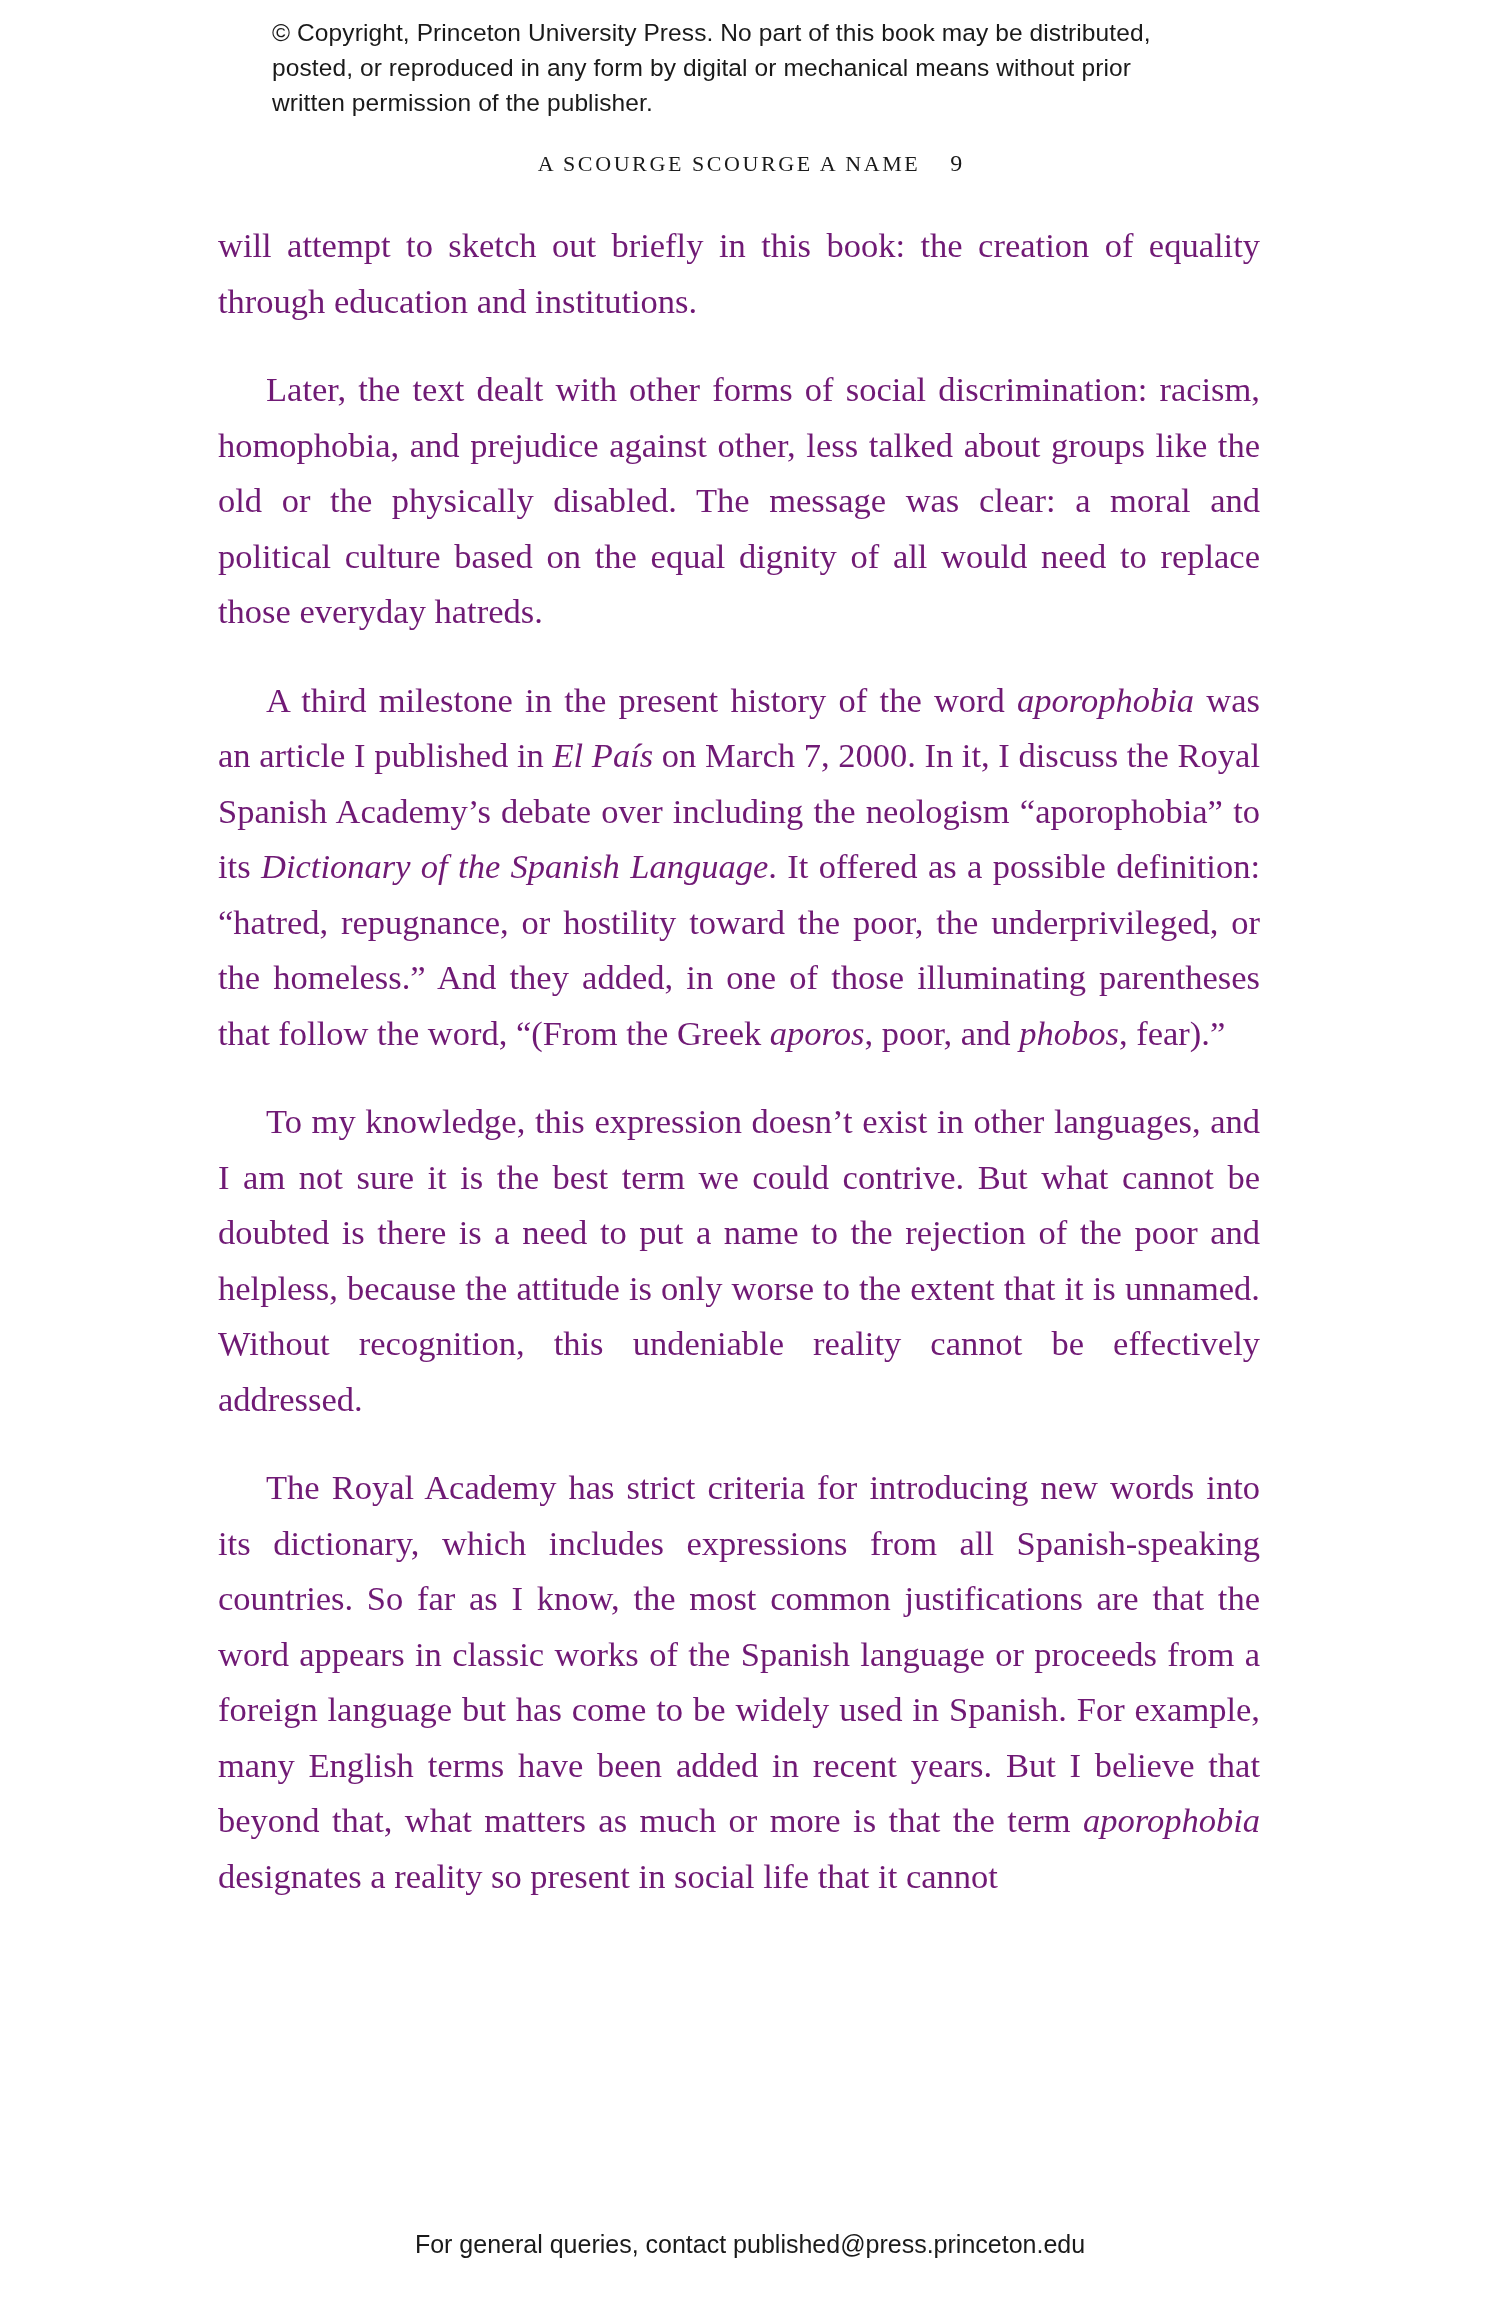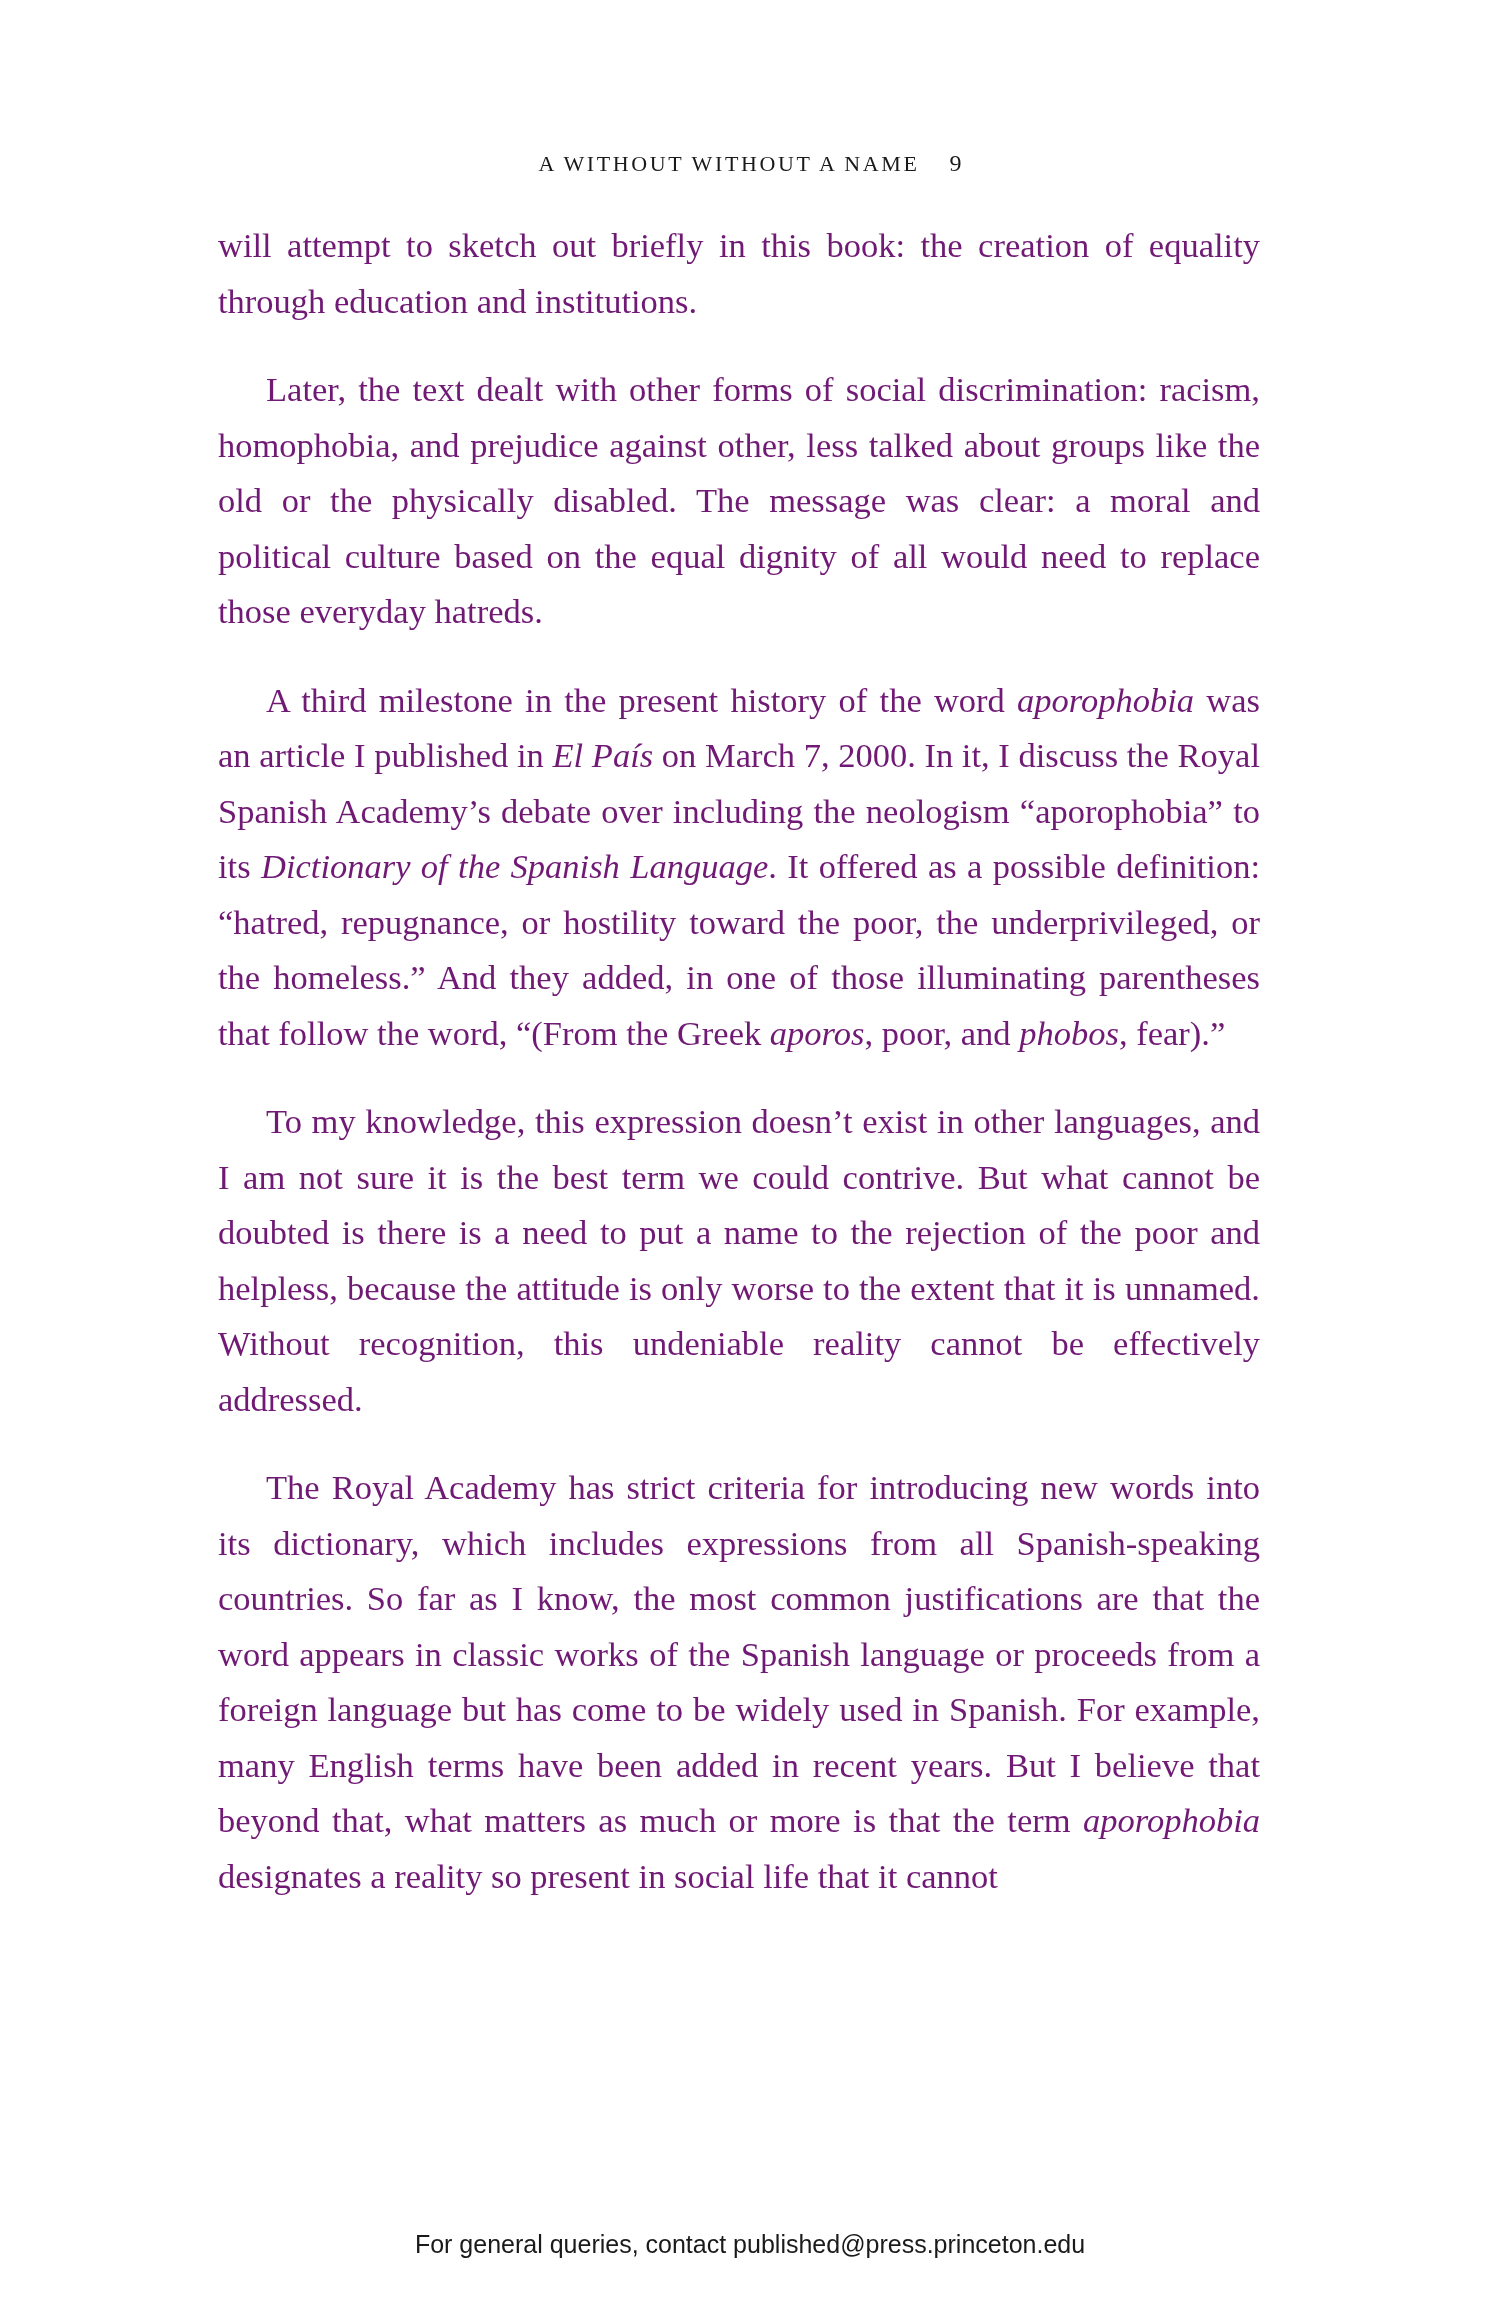--- a/index.html
+++ b/index.html
@@ -91,23 +91,24 @@
     font-family: "Liberation Sans", sans-serif;
     font-size: 25px;
     color: #1a1a1a;
   }
 </style>
 </head>
 <body>
 
 <div class="page">
 
+  <div class="copyright">© Copyright, Princeton University Press. No part of this book may be distributed, posted, or reproduced in any form by digital or mechanical means without prior written permission of the publisher.</div>
 
   <div class="running-head">
-    <span class="rh-title">A WITHOUT WITHOUT A NAME</span><span class="rh-page">9</span>
+    <span class="rh-title">A SCOURGE SCOURGE A NAME</span><span class="rh-page">9</span>
   </div>
 
   <div class="body-col" id="body-col">
       <p><span>will attempt to sketch out briefly in this book: the creation of equality through education and institutions.</span></p>
       <p class="indent"><span>Later, the text dealt with other forms of social discrimination: racism, homophobia, and prejudice against other, less talked about groups like the old or the physically disabled. The message was clear: a moral and political culture based on the equal dignity of all would need to replace those everyday hatreds.</span></p>
       <p class="indent"><span>A third milestone in the present history of the word </span><em>aporophobia</em><span> was an article I published in </span><em>El País</em><span> on March 7, 2000. In it, I discuss the Royal Spanish Academy’s debate over including the neologism “aporophobia” to its </span><em>Dictionary of the Spanish Language</em><span>. It offered as a possible definition: “hatred, repugnance, or hostility toward the poor, the underprivileged, or the homeless.” And they added, in one of those illuminating parentheses that follow the word, “(From the Greek </span><em>aporos</em><span>, poor, and </span><em>phobos</em><span>, fear).”</span></p>
       <p class="indent"><span>To my knowledge, this expression doesn’t exist in other languages, and I am not sure it is the best term we could contrive. But what cannot be doubted is there is a need to put a name to the rejection of the poor and helpless, because the attitude is only worse to the extent that it is unnamed. Without recognition, this undeniable reality cannot be effectively addressed.</span></p>
       <p class="indent"><span>The Royal Academy has strict criteria for introducing new words into its dictionary, which includes expressions from all Spanish-speaking countries. So far as I know, the most common justifications are that the word appears in classic works of the Spanish language or proceeds from a foreign language but has come to be widely used in Spanish. For example, many English terms have been added in recent years. But I believe that beyond that, what matters as much or more is that the term </span><em>aporophobia</em><span> designates a reality so present in social life that it cannot</span></p>
     </div>
 

